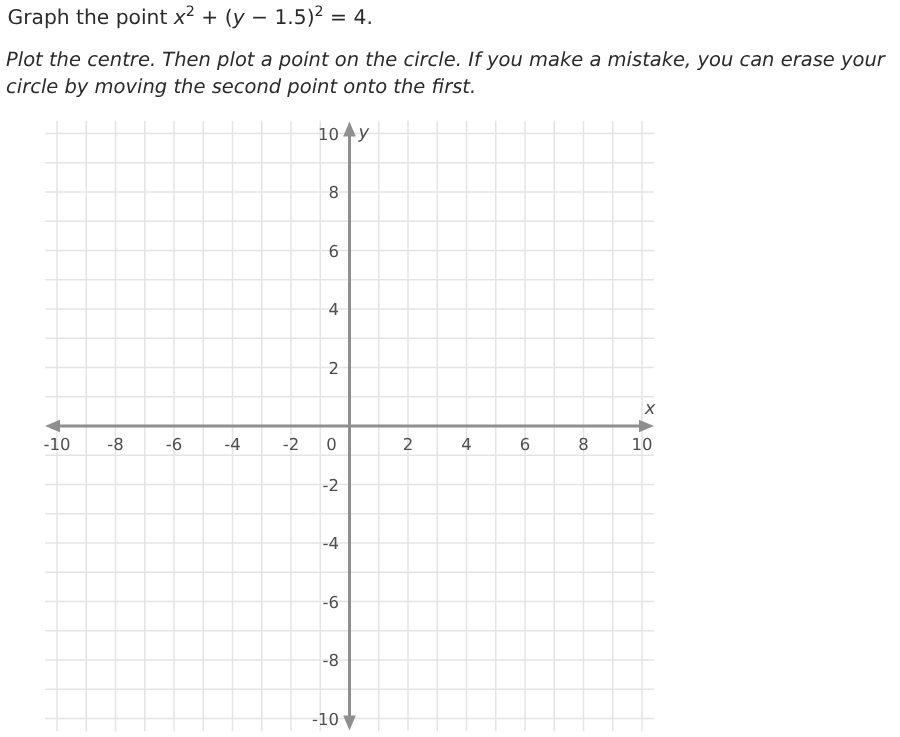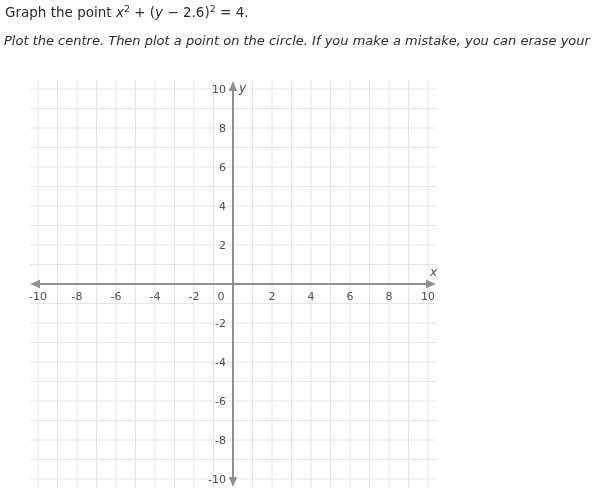--- a/index.html
+++ b/index.html
@@ -36,25 +36,26 @@
     width: 410px; height: 410px;
   }
   .grid-wrap svg text {
     font-family: "DejaVu Sans", sans-serif;
   }
 </style>
 </head>
 <body>
 
 <div class="prompt">
-  <span><span>Graph the point </span><i>x</i><sup>2</sup><span> + (</span><i>y</i><span> − 2.6)</span><sup>2</sup><span> = 4.</span></span>
+  <span><span>Graph the point </span><i>x</i><sup>2</sup><span> + (</span><i>y</i><span> − 1.5)</span><sup>2</sup><span> = 4.</span></span>
 </div>
 
 <div class="instructions">
   <div>Plot the centre. Then plot a point on the circle. If you make a mistake, you can erase your</div>
+  <div>circle by moving the second point onto the first.</div>
 </div>
 
 <div class="grid-wrap" id="grid"><svg width="410" height="410" viewBox="0 0 410 410">
       <line x1="10" y1="1.5" x2="10" y2="408.5" stroke="#e4e4e4" stroke-width="1"></line>
       <line x1="2" y1="400" x2="408" y2="400" stroke="#e4e4e4" stroke-width="1"></line>
       <line x1="29.5" y1="1.5" x2="29.5" y2="408.5" stroke="#e4e4e4" stroke-width="1"></line>
       <line x1="2" y1="380.5" x2="408" y2="380.5" stroke="#e4e4e4" stroke-width="1"></line>
       <line x1="49" y1="1.5" x2="49" y2="408.5" stroke="#e4e4e4" stroke-width="1"></line>
       <line x1="2" y1="361" x2="408" y2="361" stroke="#e4e4e4" stroke-width="1"></line>
       <line x1="68.5" y1="1.5" x2="68.5" y2="408.5" stroke="#e4e4e4" stroke-width="1"></line>

